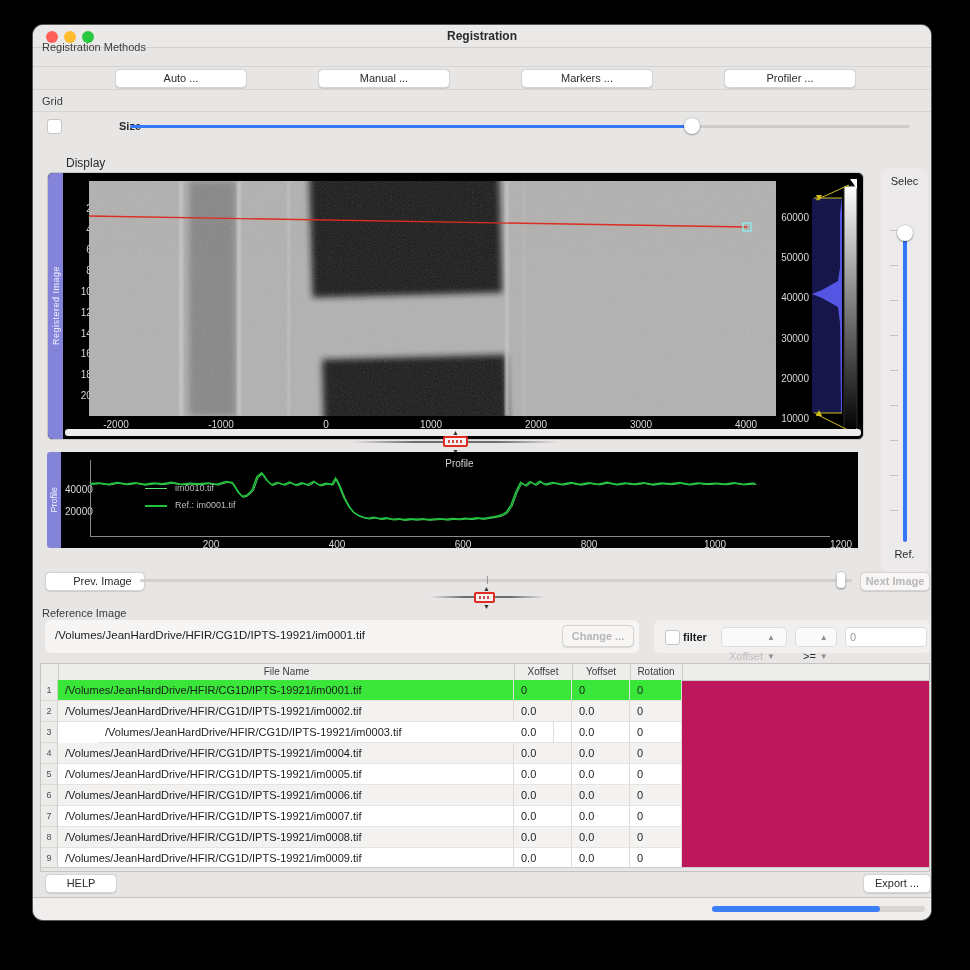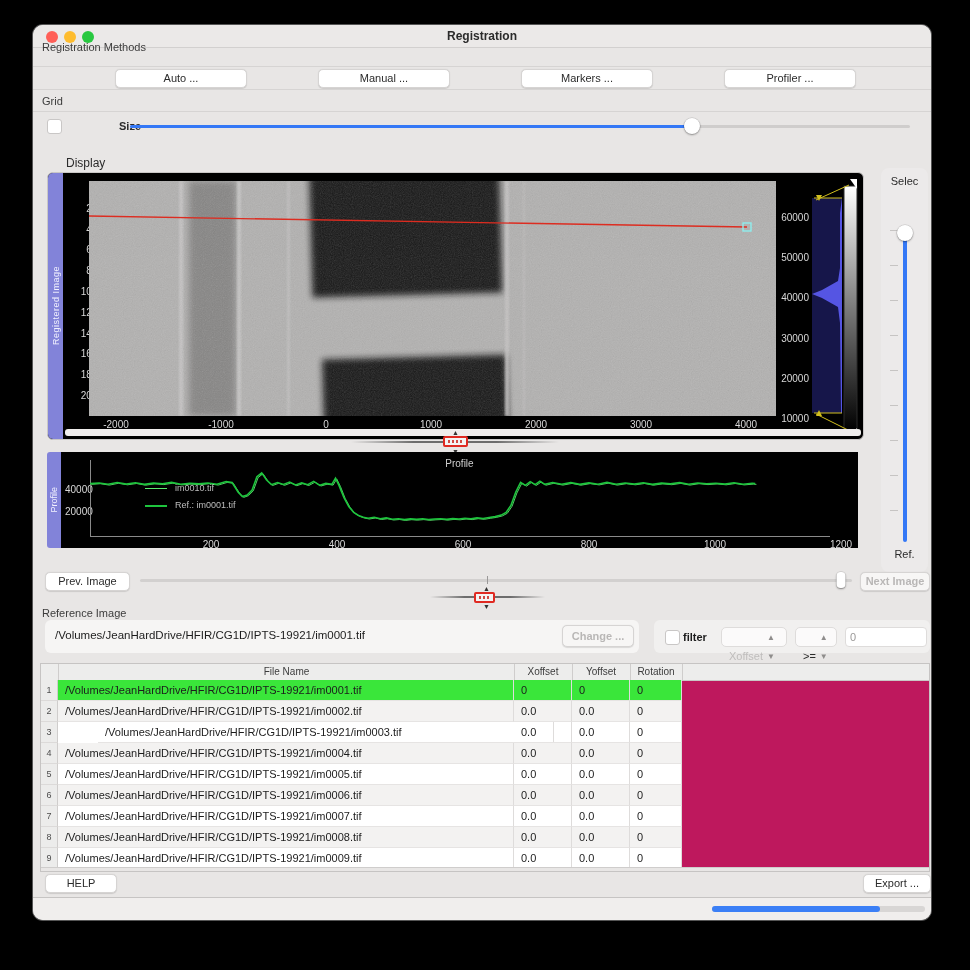--- a/index.html
+++ b/index.html
@@ -236,21 +236,21 @@
   <div id="selpanel">
     <div class="abs" style="left:0;top:7px;width:100%;text-align:center;font-size:11px;color:#2b2b2b;">Selec</div>
     <div class="vticks"></div>
     <div class="abs" style="left:22px;top:62px;width:4px;height:312px;background:#3478f6;border-radius:2px;"></div>
     <div class="abs" style="left:24px;top:62px;width:1px;height:312px;">
       <div class="thumb" style="left: 0px; top: 1%;"></div>
     </div>
     <div class="abs" style="left:0;top:380px;width:100%;text-align:center;font-size:11px;color:#2b2b2b;">Ref.</div>
   </div>
 
-  <div class="btn" style="left:12px;top:547px;width:83px;">Prev. Image</div>
+  <div class="btn" style="left:12px;top:547px;width:83px;padding-left:15px;">Prev. Image</div>
   <div>
     <div class="track" style="left:107px;top:554px;width:712px;background:#d2d0cf;"></div>
     <div class="abs" style="left:454px;top:551px;width:1px;height:8px;background:#9a9898;"></div>
     <div class="abs" style="left:107px;top:555px;width:712px;height:1px;">
       <div style="position: absolute; width: 9px; height: 16px; border-radius: 4px; background: rgb(255, 255, 255); box-shadow: rgba(0, 0, 0, 0.4) 0px 1px 2px, rgba(0, 0, 0, 0.15) 0px 0px 0px 0.5px; transform: translate(-50%, -50%); top: 0px; left: 98.5%;"></div>
     </div>
   </div>
   <div class="btn disabled" style="left:827px;top:547px;width:68px;">Next Image</div>
 
   <div class="splitline" style="left:397px;top:571px;width:115px;"></div>

